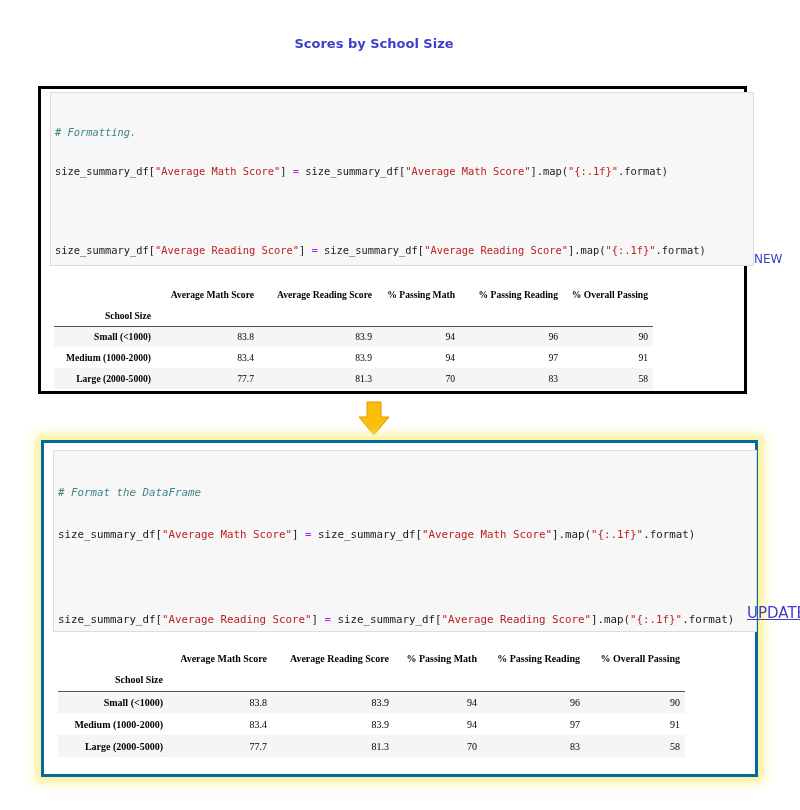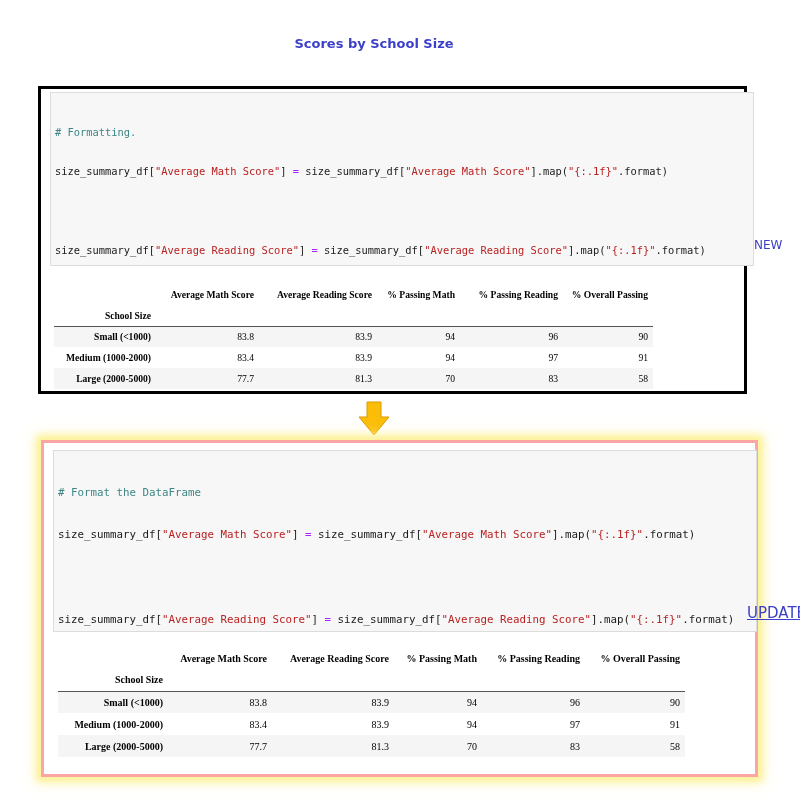--- a/index.html
+++ b/index.html
@@ -17,41 +17,41 @@
       position: absolute; left: 38px; top: 86px; width: 709px; height: 308px;
       border: 3px solid #000000; background: #ffffff;
     }
     .frame-new .code-cell { left: 9px; top: 3px; width: 704px; height: 174px; }
     .frame-new .code-lines { top: 7px; }
     .frame-new .df-table { position: absolute; left: 13px; top: 195px; }
 
     
     .frame-update {
       position: absolute; left: 41px; top: 440px; width: 717px; height: 337px;
-      border: 3px solid #fca5a5; background: #ffffff;
+      border: 3px solid #0369a1; background: #ffffff;
       box-shadow: 0 0 6px 4px #fdf29a, 0 0 12px 6px rgba(253, 240, 150, 0.6);
     }
     .frame-update .code-cell { left: 9px; top: 7px; width: 704px; height: 182px; }
     .frame-update .code-lines { top: 7px; }
     .frame-update .df-table { position: absolute; left: 14px; top: 204px; }
 
     .code-cell {
       position: absolute; background: #f7f7f7; border: 1px solid #dcdcdc;
       overflow: hidden;
     }
     .code-lines {
       position: absolute; left: 4px;
       font-family: "DejaVu Sans Mono", monospace; font-size: 10.4px;
       color: #1a1a1a; white-space: pre; line-height: 13px;
     }
     .frame-update .code-lines { font-size: 10.8px; line-height: 14px; }
     .code-line { display: block; }
     .code-gap { display: block; height: 14px; }
     .frame-update .code-gap { height: 14.5px; }
-    .comment { color: #3d8686; }
+    .comment { color: #3d8686; font-style: italic; }
     .str { color: #ba2121; }
     .op { color: #aa22ff; }
 
     .df-table { border-collapse: collapse; font-size: 9.6px; color: #000; font-family: Liberation Serif, serif; }
     .frame-update .df-table { font-size: 10px; }
     .df-table th { font-weight: bold; text-align: right; padding: 0 5px; height: 21px; white-space: nowrap; }
     .df-table td { text-align: right; padding: 0 5px; height: 21px; white-space: nowrap; }
     .frame-update .df-table th, .frame-update .df-table td { height: 22px; }
     .df-table thead tr.index-row th { border-bottom: 1.5px solid #555; }
     .df-table tbody tr:nth-child(odd) { background: #f5f5f5; }
@@ -63,21 +63,21 @@
     .col-pr { width: 103px; margin-top: 9px; }
     .col-op { width: 90px; }
     .frame-update .col-index { width: 110px; }
     .frame-update .col-math { width: 104px; }
     .frame-update .col-reading { width: 122px; }
     .frame-update .col-pm { width: 88px; }
     .frame-update .col-pr { width: 103px; }
     .frame-update .col-op { width: 100px; }
 
     .tag-new {
-      position: absolute; left: 754px; top: 238px;
+      position: absolute; left: 754px; top: 252px;
       font-family: "DejaVu Sans", sans-serif; font-size: 12px; color: #3b3fc9;
     }
     .tag-update {
       position: absolute; left: 747px; top: 604px;
       font-family: "DejaVu Sans", sans-serif; font-size: 15px; color: #3b3fc9; text-decoration: underline;
     }
 
     .arrow { position: absolute; left: 358px; top: 401px; width: 32px; height: 36px; }
   </style>
 </head>

